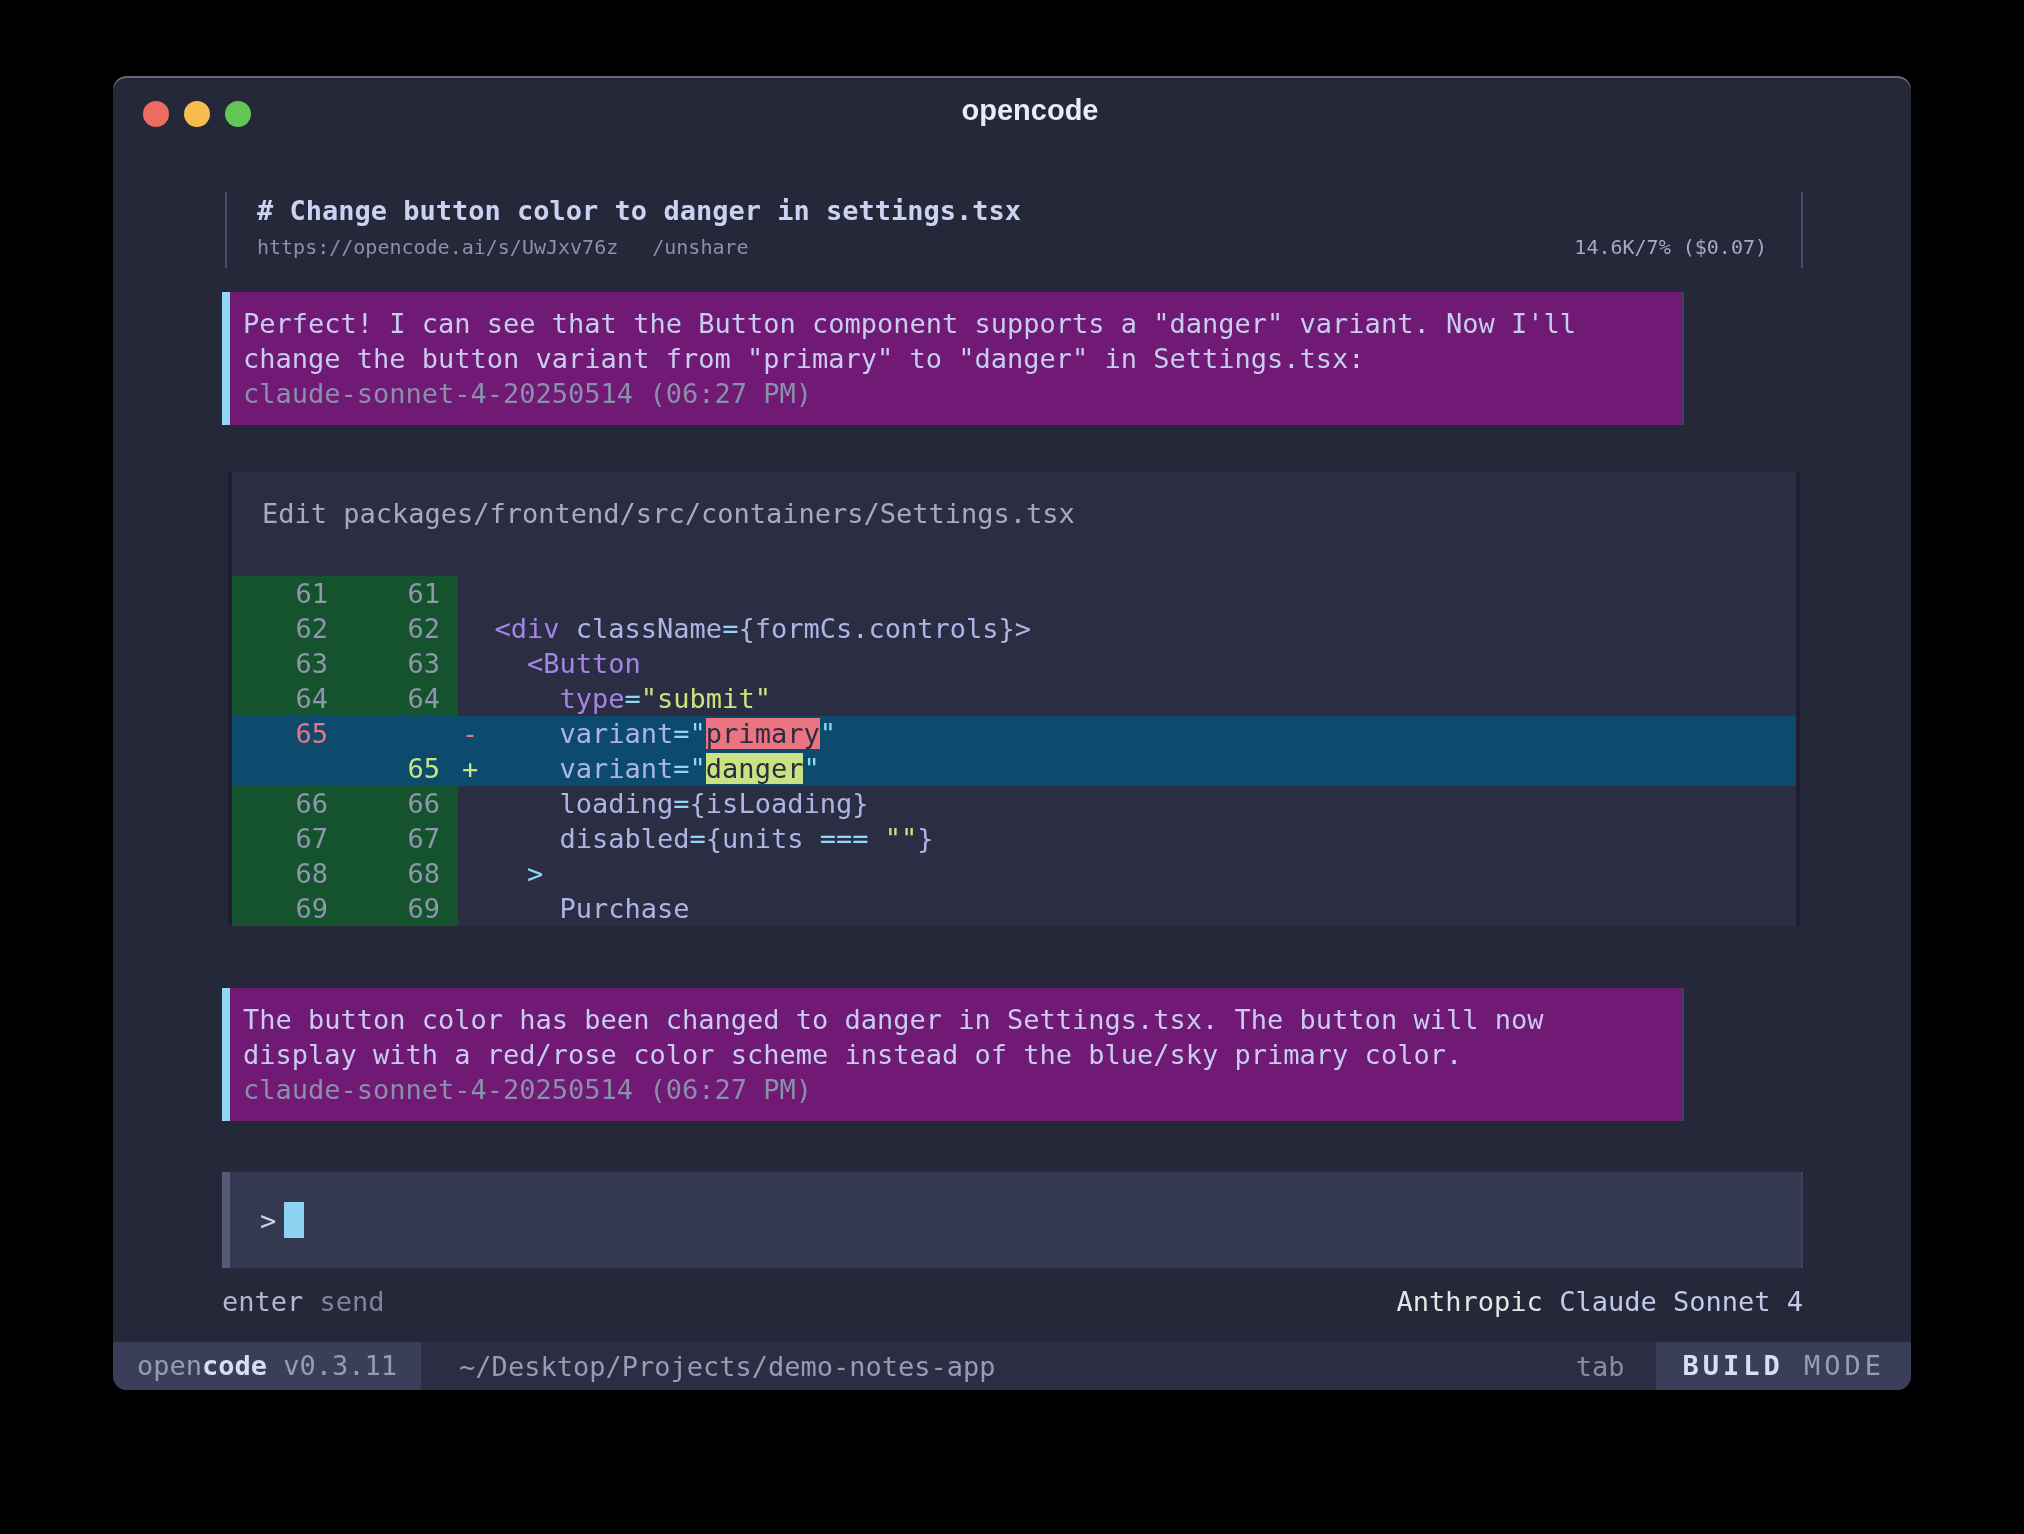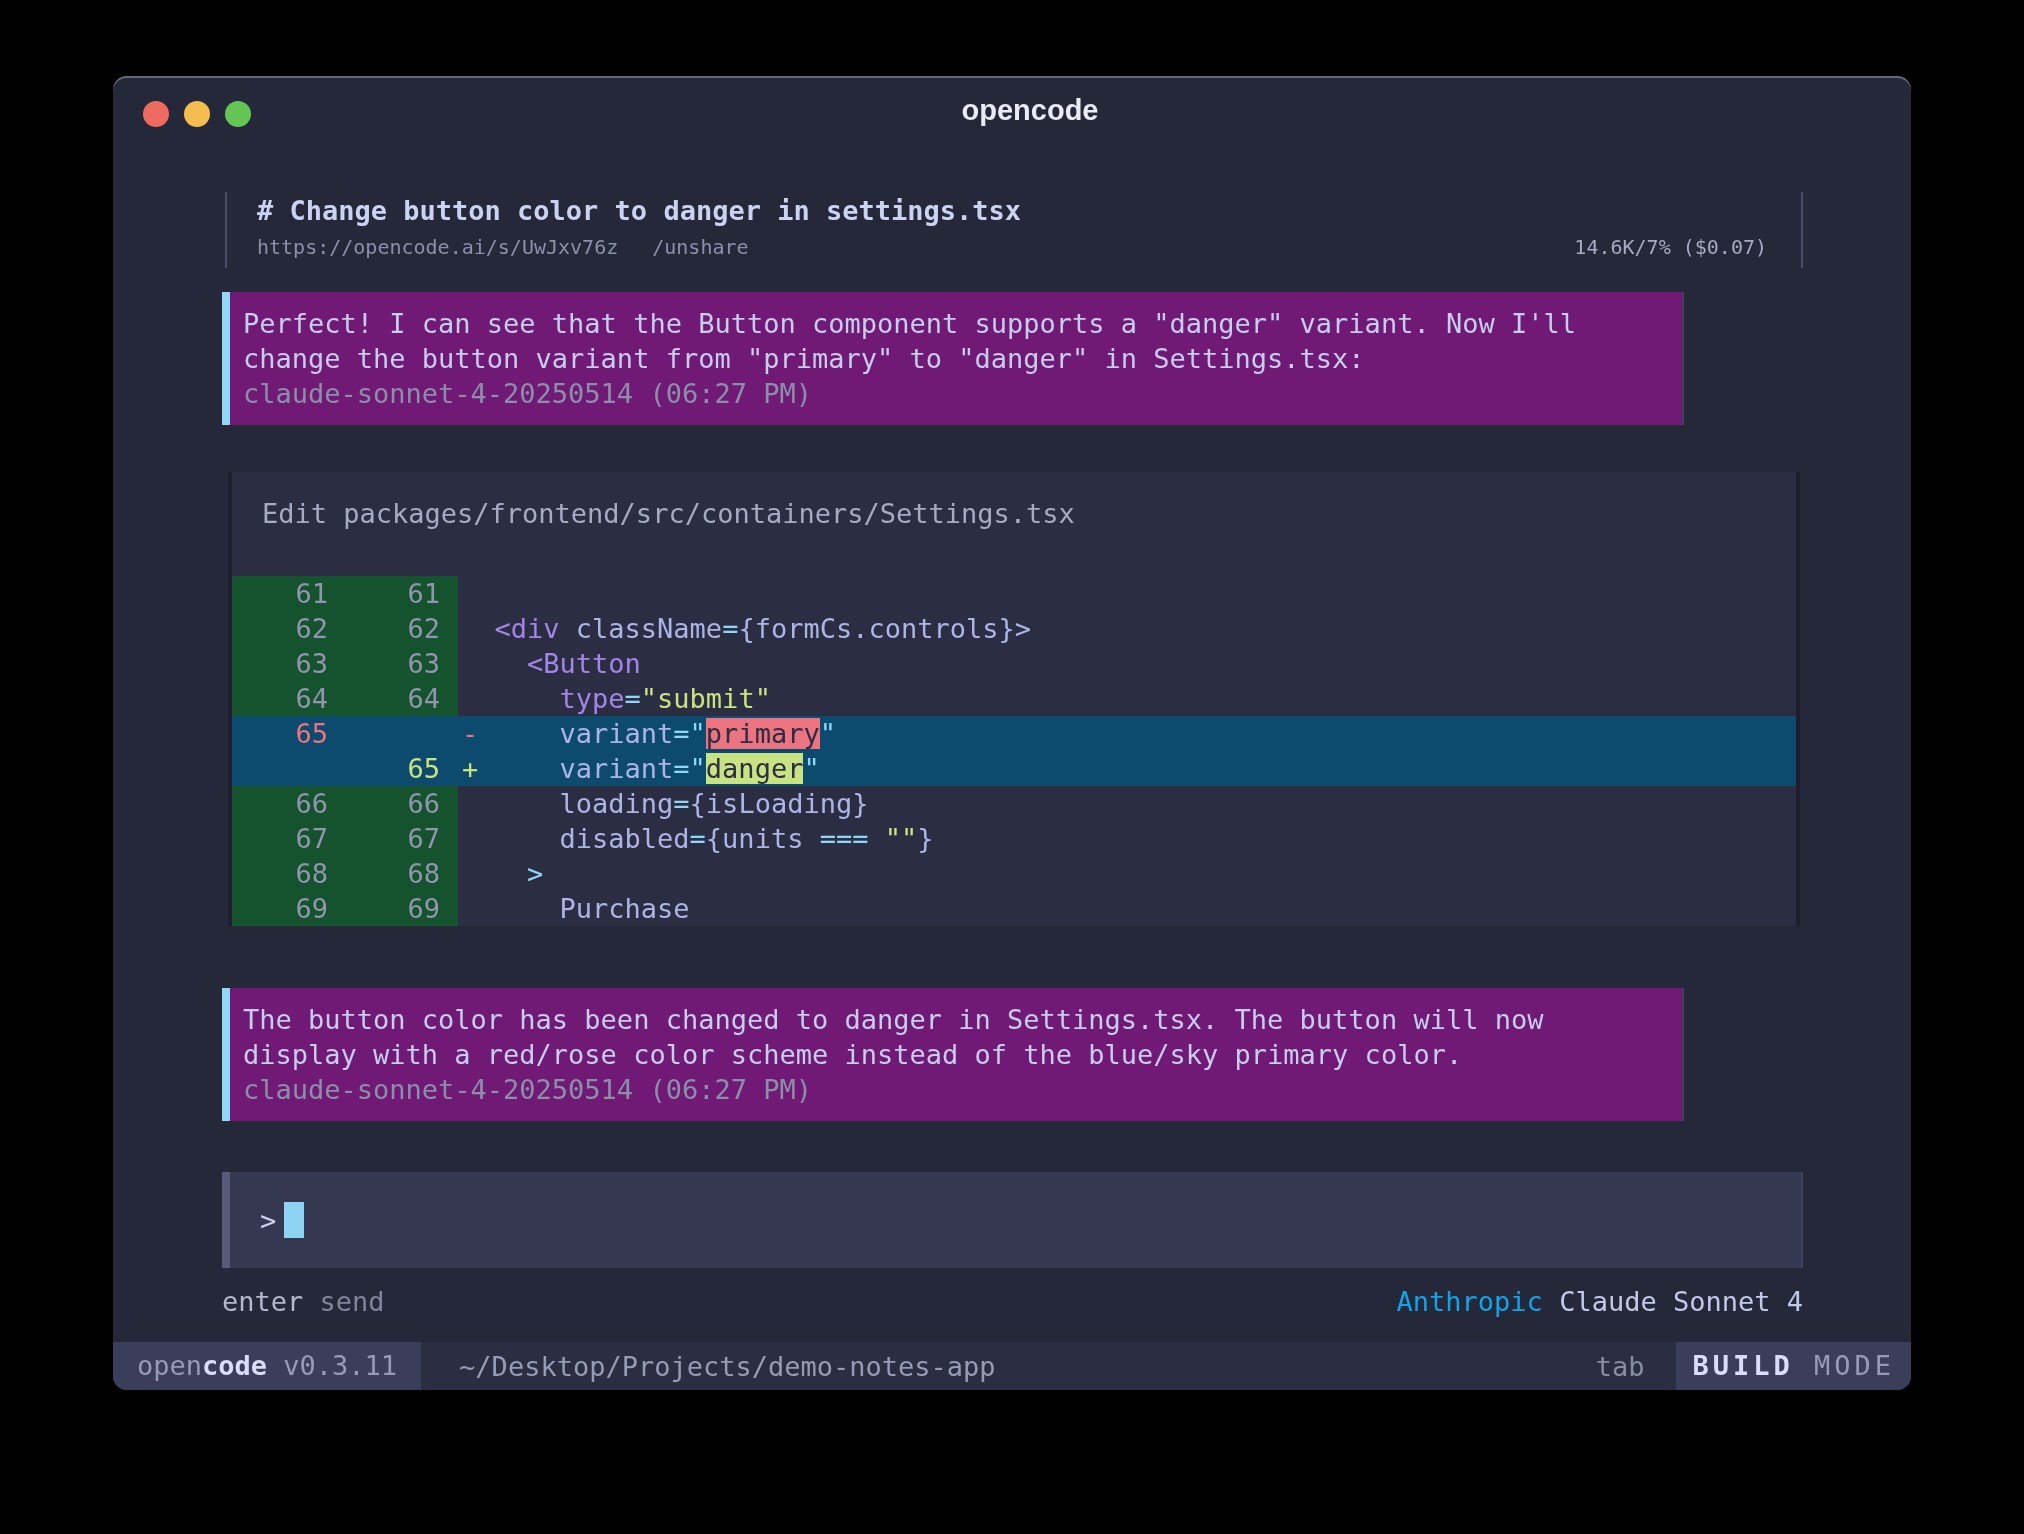--- a/index.html
+++ b/index.html
@@ -44,32 +44,32 @@
   .tk-str{color:#c9e47e;}
   .tk-del-hl{background:#ec7380;color:#2b2e42;}
   .tk-add-hl{background:#c9e382;color:#2b2e42;}
   
   .input-box{position:absolute;left:109px;top:1096px;width:1581px;height:96px;background:#343850;border-left:8px solid #575b79;border-right:2px solid #3e425e;box-sizing:border-box;display:flex;align-items:center;padding-left:30px;font-size:27px;color:#ccd2ee;}
   .cursor{display:inline-block;width:20px;height:36px;background:#8ed3f2;margin-left:8px;vertical-align:middle;}
   
   .hints{position:absolute;left:109px;top:1208px;width:1581px;display:flex;justify-content:space-between;font-size:27px;line-height:35px;}
   .hint-key{color:#b3b8cd;}
   .hint-label{color:#80859d;}
-  .provider{color:#0ea5e9;margin-top:40px;}
+  .provider{color:#e5e5e5;margin-top:40px;}
   .model-name{color:#c3c9e9;}
   
   .statusbar{position:absolute;left:0;top:1266px;width:1798px;height:48px;background:#2b2e42;border-radius:0 0 14px 14px;display:flex;align-items:center;font-size:27px;}
   .chip{background:#3a3e58;height:48px;line-height:48px;padding:0 24px;}
   .chip-app{border-radius:0 0 0 14px;}
   .dim{color:#979cb6;}
   .bright{color:#d9def6;font-weight:bold;}
   .sb-path{margin-left:38px;color:#979cb6;}
   .sb-spacer{flex:1;}
   .sb-tab{color:#888da6;margin-right:32px;}
-  .chip-mode{border-radius:0 0 14px 0;letter-spacing:4px;padding:0 16px;text-align:center;}
+  .chip-mode{border-radius:0 0 14px 0;letter-spacing:4px;padding:0 26px;text-align:center;}
 </style>
 </head>
 <body>
 
 <div class="window">
 
   <div class="lights">
     <span class="light red"></span>
     <span class="light yellow"></span>
     <span class="light green"></span>

